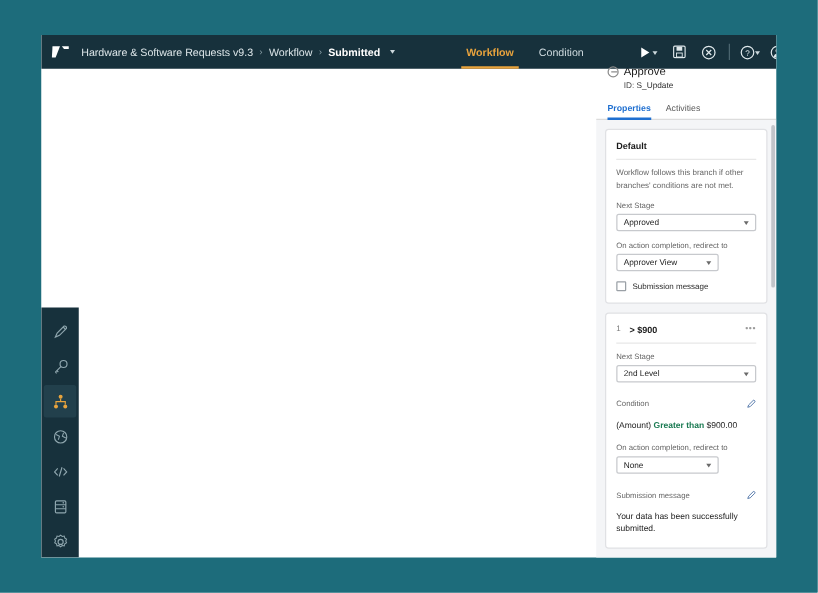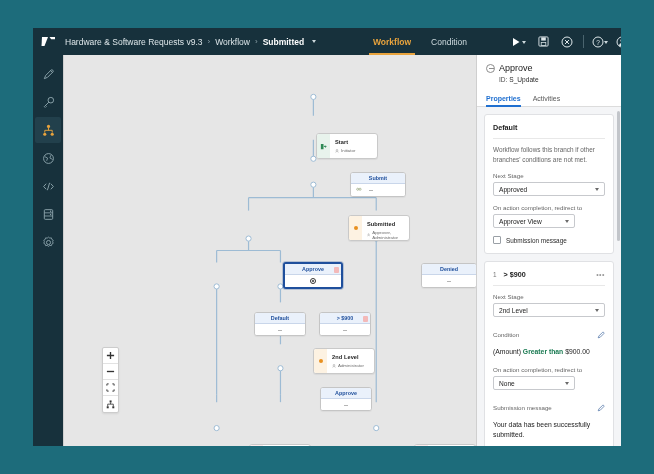--- a/index.html
+++ b/index.html
@@ -88,21 +88,21 @@
     display: flex; align-items: center; justify-content: center;
     cursor: pointer;
   }
   .tb-btn svg { display: block; }
   .tb-divider {
     width: 1px; height: 13px;
     background: #4a646e;
     margin: 0 4px;
   }
   
-  .body-row { flex: 1; display: flex; min-height: 0; }
+  .body-row { flex: 1; display: flex; min-height: 0; align-items: flex-end; }
   .left-rail {
     width: 30px;
     background: #17313c;
     flex: 0 0 30px;
     display: flex;
     flex-direction: column;
     align-items: center;
     padding-top: 6px;
     gap: 2px;
   }

